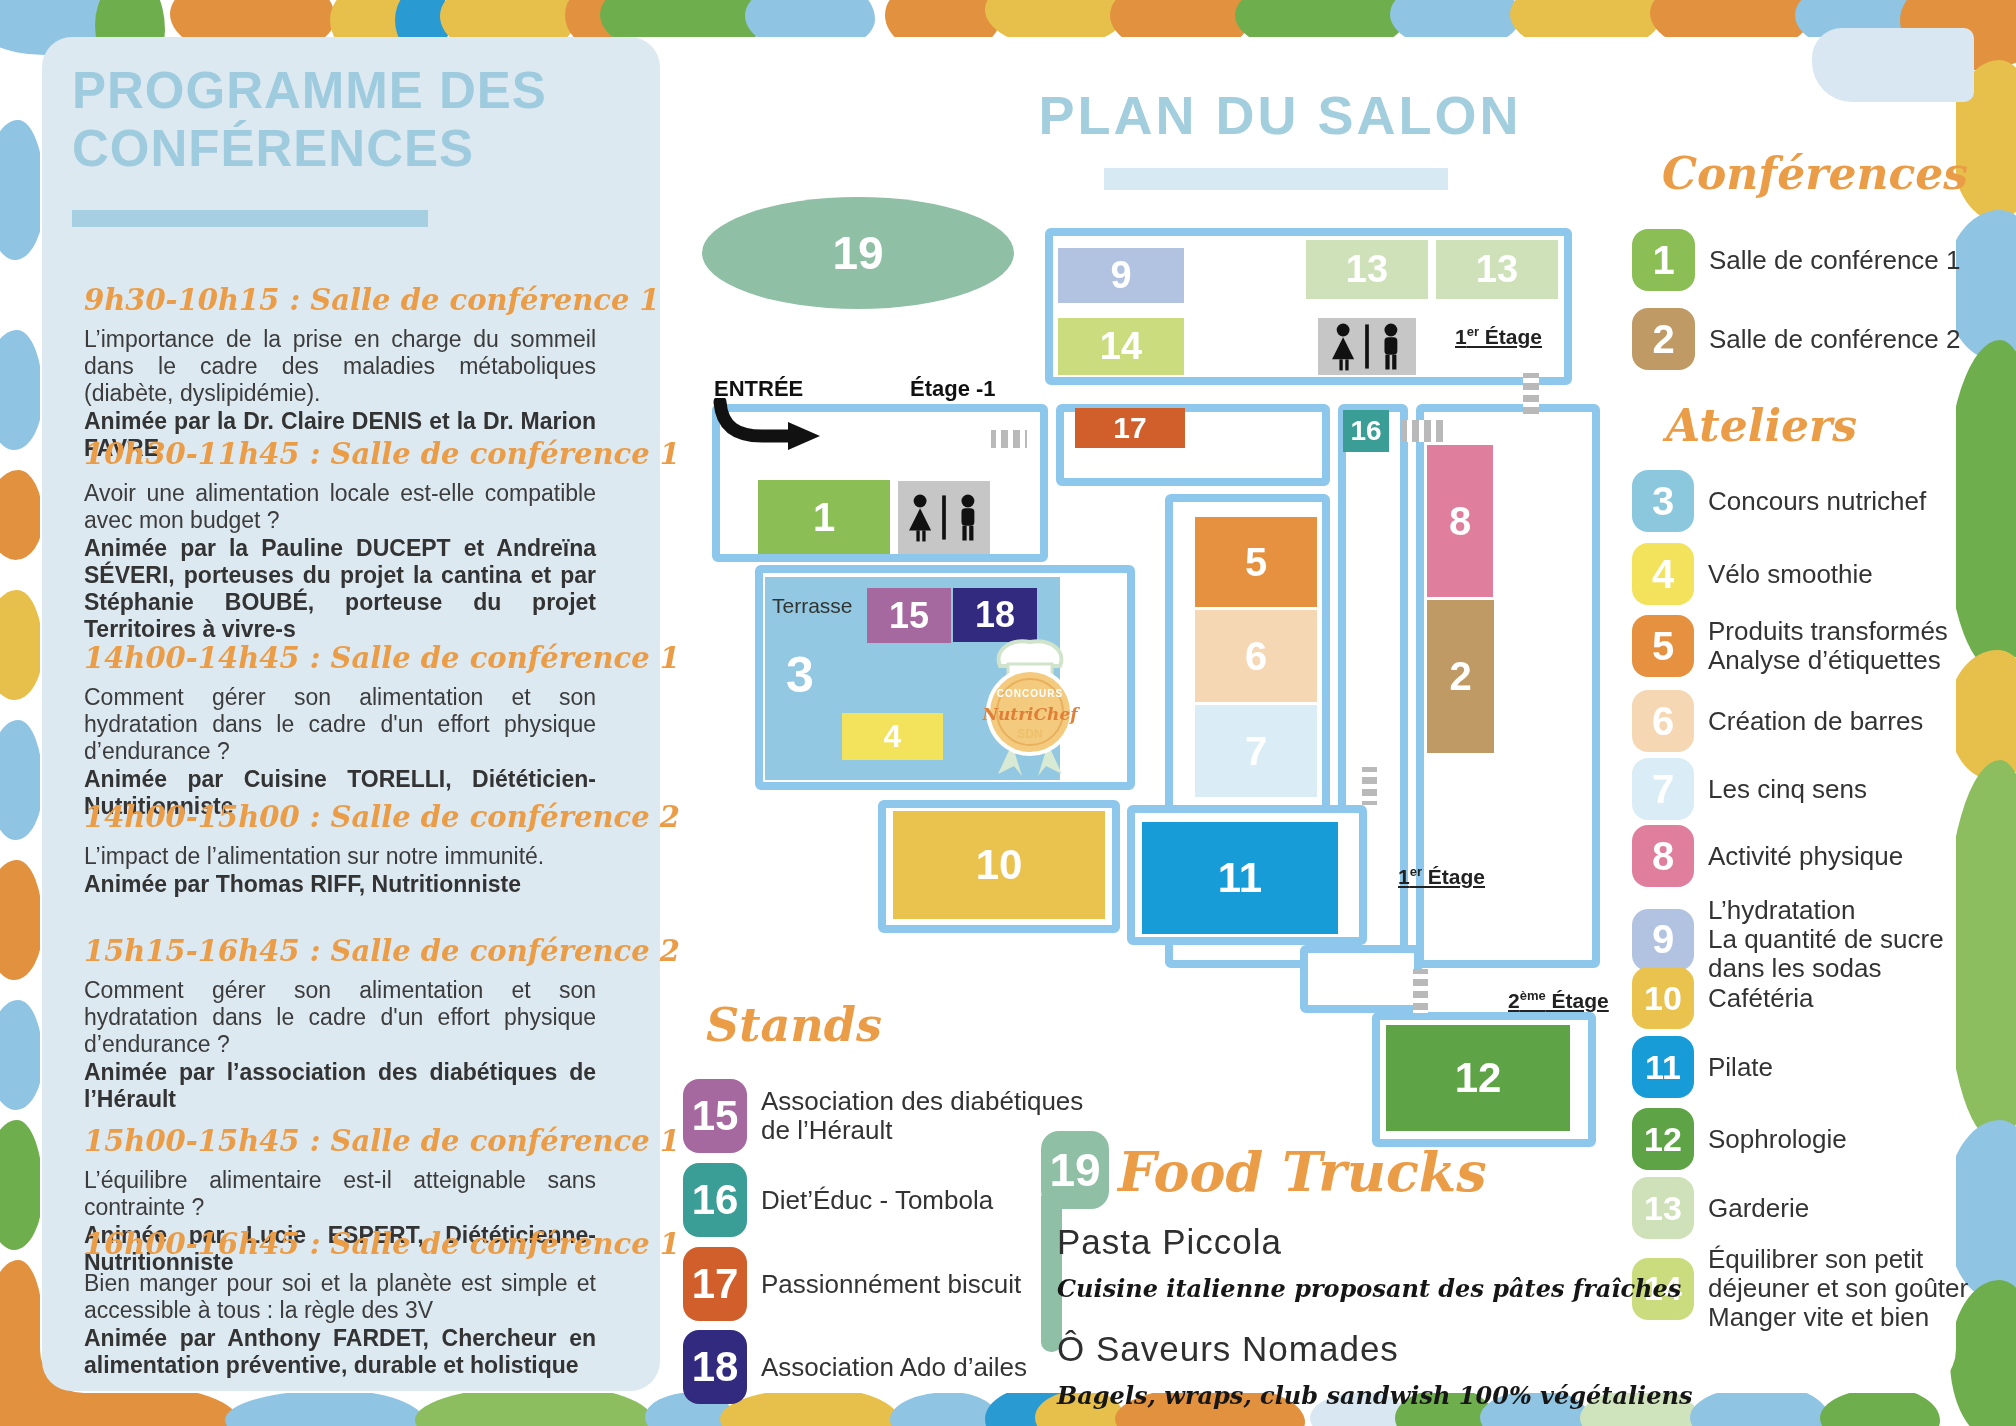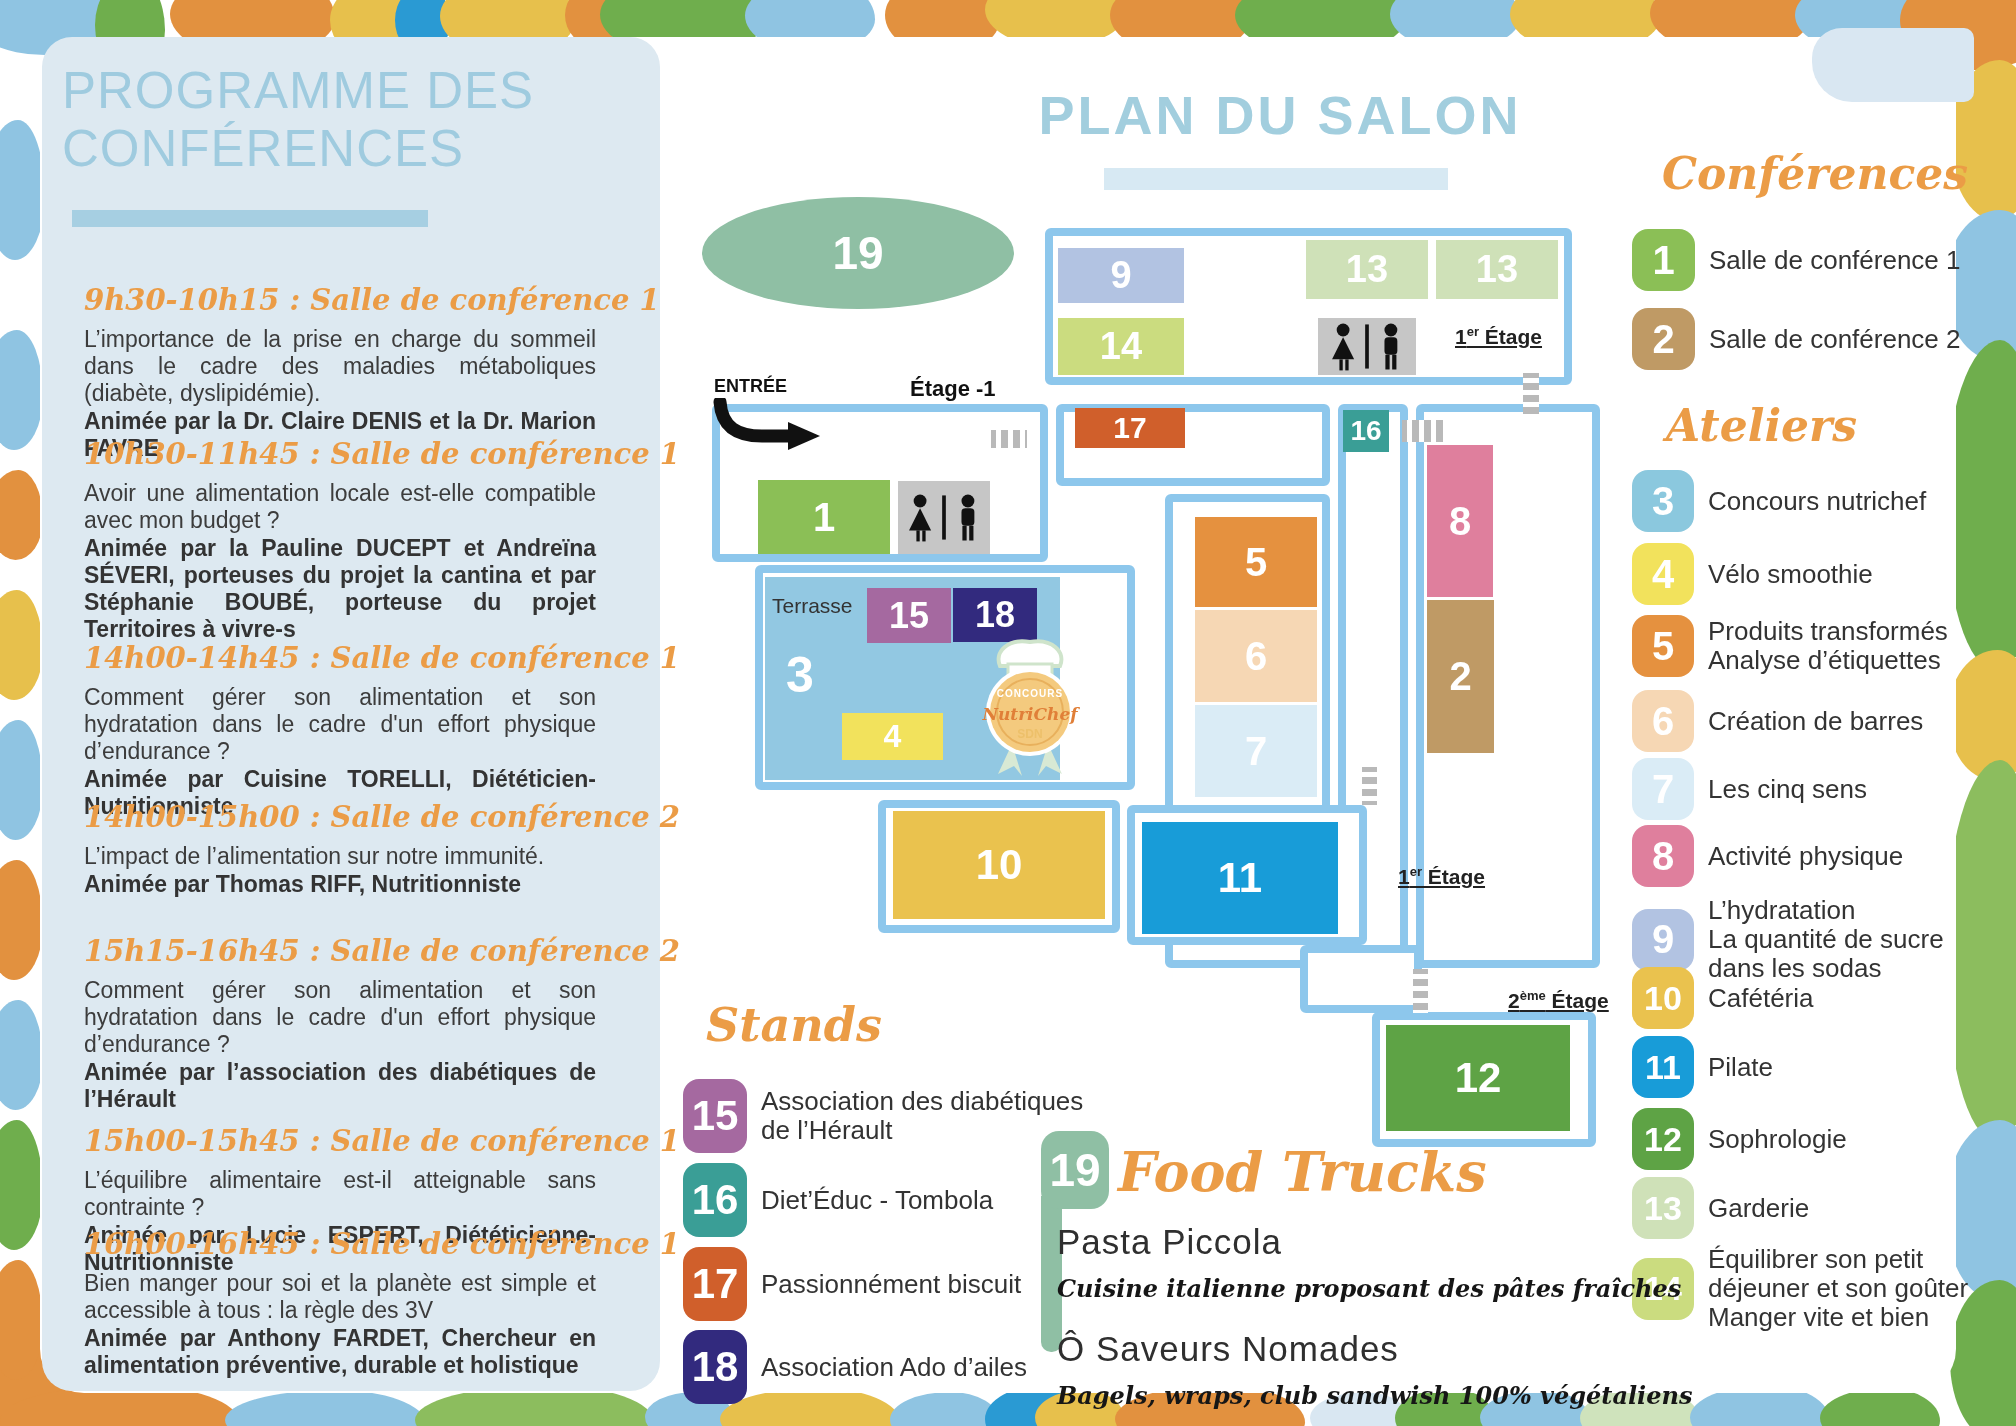--- a/index.html
+++ b/index.html
@@ -6,21 +6,21 @@
   .page{position:relative;width:2016px;height:1426px;overflow:hidden;background:#ffffff;
         font-family:"Liberation Sans",sans-serif;}
   .abs{position:absolute;}
   
   .blob{position:absolute;}
   .white-panel{position:absolute;left:40px;top:37px;width:1916px;height:1356px;
                background:#ffffff;border-radius:44px;}
   
   .left-panel{position:absolute;left:42px;top:37px;width:618px;height:1354px;
               background:#dde9f1;border-radius:30px;}
-  .prog-title{position:absolute;left:20px;font-weight:400;font-size:51px;line-height:58px;
+  .prog-title{position:absolute;left:30px;font-weight:700;font-size:51px;line-height:58px;
               color:#9fcbdf;letter-spacing:1px;white-space:nowrap;}
   .title-bar{position:absolute;left:30px;top:173px;width:356px;height:17px;background:#a6cfe2;}
   .session{position:absolute;left:42px;width:512px;}
   .session-time{font-family:"DejaVu Serif",serif;font-style:italic;font-weight:bold;
                 font-size:29px;color:#eb9c46;margin-bottom:9px;white-space:nowrap;}
   .session-desc{font-size:23px;line-height:27px;color:#3c3c3c;text-align:justify;}
   .session-host{font-size:23px;line-height:27px;color:#333;font-weight:600;text-align:justify;margin-top:1px;}
   
   .map-title{position:absolute;left:1000px;top:84px;width:560px;text-align:center;
              font-weight:800;font-size:54px;letter-spacing:3px;color:#a2cede;white-space:nowrap;}
@@ -220,21 +220,21 @@
       <path d="M24 21 L12 45 H36 Z" fill="#111"></path>
       <rect x="20" y="45" width="3.6" height="12" fill="#111"></rect>
         <rect x="26.4" y="45" width="3.6" height="12" fill="#111"></rect>
       <circle cx="76" cy="13" r="7" fill="#111"></circle>
       <rect x="69" y="21" width="14" height="19" rx="4" fill="#111"></rect>
       <rect x="70" y="40" width="4.6" height="16" fill="#111"></rect>
         <rect x="77.4" y="40" width="4.6" height="16" fill="#111"></rect>
     </svg>
   </div>
 
-  <div class="map-label" style="left:714px;top:376px;font-size:18px;font-weight:800;">ENTRÉE</div>
+  <div class="map-label" style="left:714px;top:376px;font-size:22px;font-weight:800;">ENTRÉE</div>
   <div class="map-label" style="left:910px;top:376px;font-size:22px;font-weight:600;">Étage -1</div>
   <div class="map-label floor-label" style="left:1455px;top:324px;"><span>1</span><sup>er</sup><span> Étage</span></div>
   <div class="map-label floor-label" style="left:1398px;top:864px;"><span>1</span><sup>er</sup><span> Étage</span></div>
   <div class="map-label floor-label" style="left:1508px;top:988px;"><span>2</span><sup>ème</sup><span> Étage</span></div>
   <div class="map-label" style="left:772px;top:594px;font-size:21px;font-weight:500;color:#333;">Terrasse</div>
   <div class="map-label" style="left:786px;top:646px;font-size:50px;font-weight:800;color:#fff;">3</div>
 
   <svg class="abs" style="left:712px;top:398px;z-index:4;" width="114" height="60" viewBox="0 0 114 60">
     <path d="M8 4 C 10 30, 26 38, 50 38 L 80 38" fill="none" stroke="#111" stroke-width="13" stroke-linecap="round"></path>
     <polygon points="76,24 108,38 76,52" fill="#111"></polygon>

